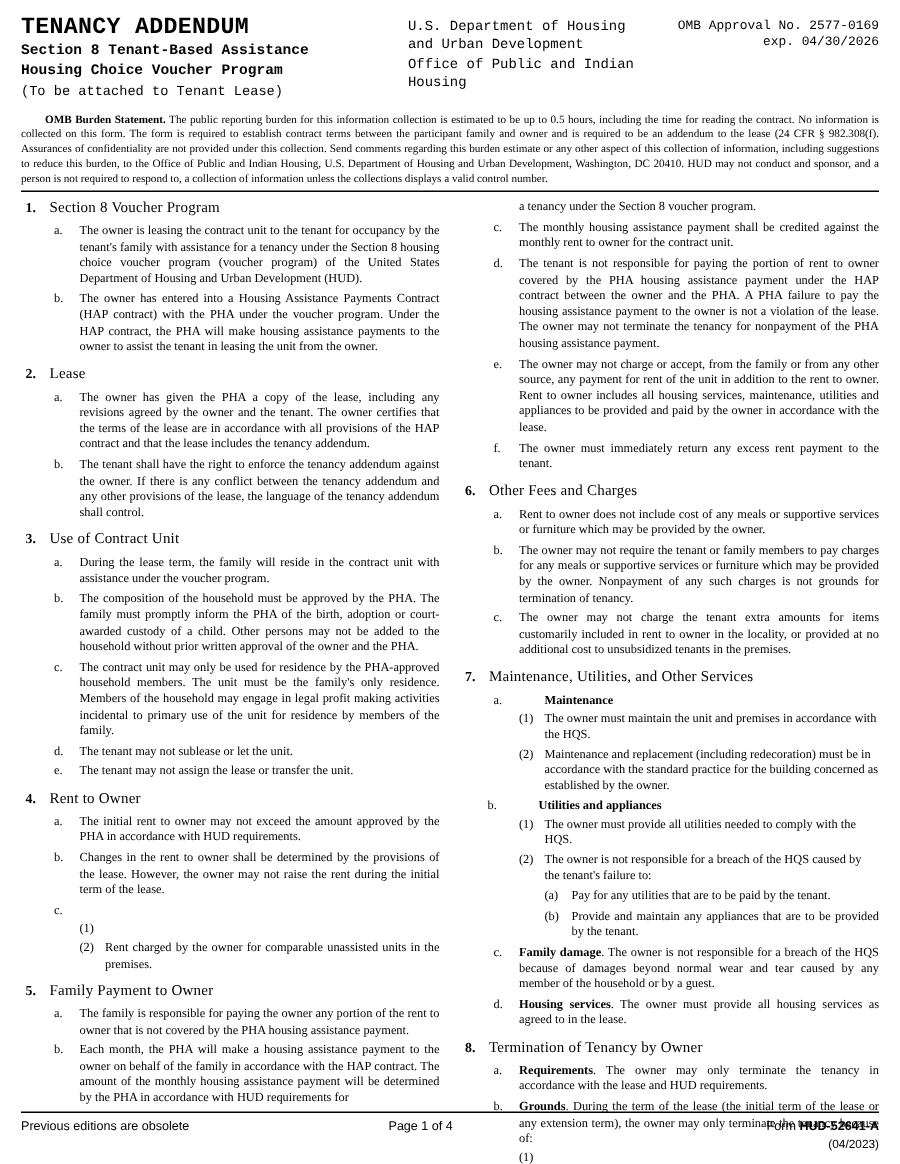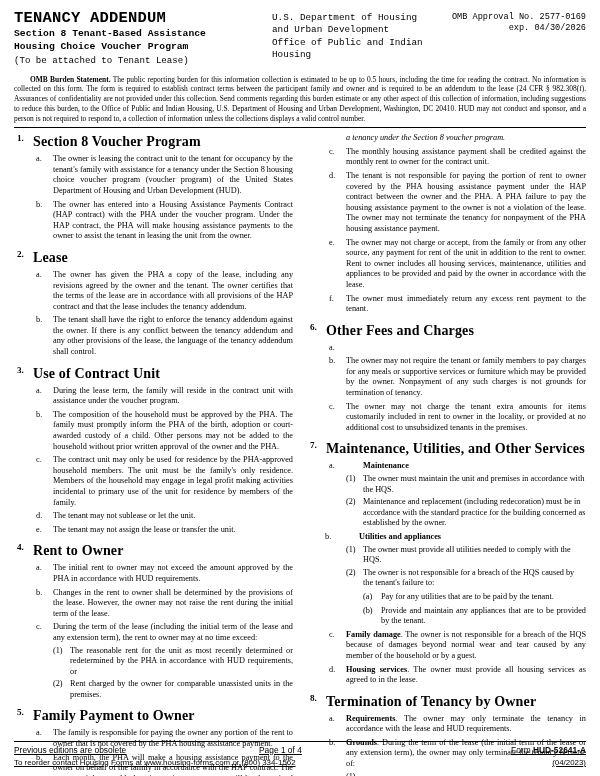--- a/index.html
+++ b/index.html
@@ -91,22 +91,22 @@
   }
   .sec:first-child { margin-top: 0; }
   .sec-num {
     width: 19px;
     flex: 0 0 19px;
     font-weight: bold;
     font-size: 9.2px;
     padding-left: 3px;
   }
   .sec-title {
-    font-weight: bold;
-    font-size: 14px;
+    font-weight: normal;
+    font-size: 10px;
     letter-spacing: .15px;
   }
 
   
   .item {
     display: flex;
     margin-top: 3px;
     padding-left: 22px;
   }
   .item-mark {
@@ -155,21 +155,20 @@
   .item-head {
     font-weight: bold;
     padding-left: 17px;
   }
   .item.b-indent { padding-left: 18px; }
 
   
   .cont {
     padding-left: 39px;
     text-align: justify;
-    font-style: italic;
   }
 
   
   .footer {
     position: absolute;
     left: 14px;
     right: 14px;
     bottom: 8px;
     font-family: "Liberation Sans", "DejaVu Sans", sans-serif;
   }
@@ -177,21 +176,20 @@
     border: 0;
     border-top: 1px solid #000;
     margin: 0 0 3px 0;
     height: 0;
   }
   .foot-row {
     display: flex;
     align-items: center;
     font-size: 8.4px;
     line-height: 1.42;
-    text-decoration: underline;
   }
   .foot-left { width: 245px; }
   .foot-mid  { width: 130px; text-align: left; }
   .foot-right{ flex: 1; text-align: right; }
   .foot-right b { font-weight: bold; }
   .foot-row2 { font-size: 7.9px; }
 </style>
 </head>
 <body>
 
@@ -284,25 +282,23 @@
       <div class="item">
         <div class="item-mark">a.</div>
         <div class="item-body">The initial rent to owner may not exceed the amount approved by the PHA in accordance with HUD requirements.</div>
       </div>
       <div class="item">
         <div class="item-mark">b.</div>
         <div class="item-body">Changes in the rent to owner shall be determined by the provisions of the lease. However, the owner may not raise the rent during the initial term of the lease.</div>
       </div>
       <div class="item">
         <div class="item-mark">c.</div>
-        <div class="item-body">During the term of the lease (including the initial term of the lease and any extension term), the rent to owner may at no time exceed:</div>
       </div>
       <div class="sub">
         <div class="sub-mark">(1)</div>
-        <div class="sub-body">The reasonable rent for the unit as most recently determined or redetermined by the PHA in accordance with HUD requirements, or</div>
       </div>
       <div class="sub">
         <div class="sub-mark">(2)</div>
         <div class="sub-body">Rent charged by the owner for comparable unassisted units in the premises.</div>
       </div>
 
       <div class="sec">
         <div class="sec-num">5.</div>
         <div class="sec-title">Family Payment to Owner</div>
       </div>
@@ -337,20 +333,21 @@
         <div class="item-mark">f.</div>
         <div class="item-body">The owner must immediately return any excess rent payment to the tenant.</div>
       </div>
 
       <div class="sec">
         <div class="sec-num">6.</div>
         <div class="sec-title">Other Fees and Charges</div>
       </div>
       <div class="item">
         <div class="item-mark">a.</div>
+        <div class="item-body">Rent to owner does not include cost of any meals or supportive services or furniture which may be provided by the owner.</div>
       </div>
       <div class="item">
         <div class="item-mark">b.</div>
         <div class="item-body">The owner may not require the tenant or family members to pay charges for any meals or supportive services or furniture which may be provided by the owner. Nonpayment of any such charges is not grounds for termination of tenancy.</div>
       </div>
       <div class="item">
         <div class="item-mark">c.</div>
         <div class="item-body">The owner may not charge the tenant extra amounts for items customarily included in rent to owner in the locality, or provided at no additional cost to unsubsidized tenants in the premises.</div>
       </div>
 
@@ -422,18 +419,17 @@
   </div>
 
   <div class="footer">
     <hr class="rule-f">
     <div class="foot-row">
       <div class="foot-left">Previous editions are obsolete</div>
       <div class="foot-mid">Page 1 of 4</div>
       <div class="foot-right"><span>Form </span><b>HUD-52641-A</b></div>
     </div>
     <div class="foot-row foot-row2">
-      <div class="foot-left" style="width:375px">To reorder contact Housing Forms at www.housing-forms.com or (800) 334-1562</div>
       <div class="foot-right">(04/2023)</div>
     </div>
   </div>
 
 </div>
 
 </body></html>

